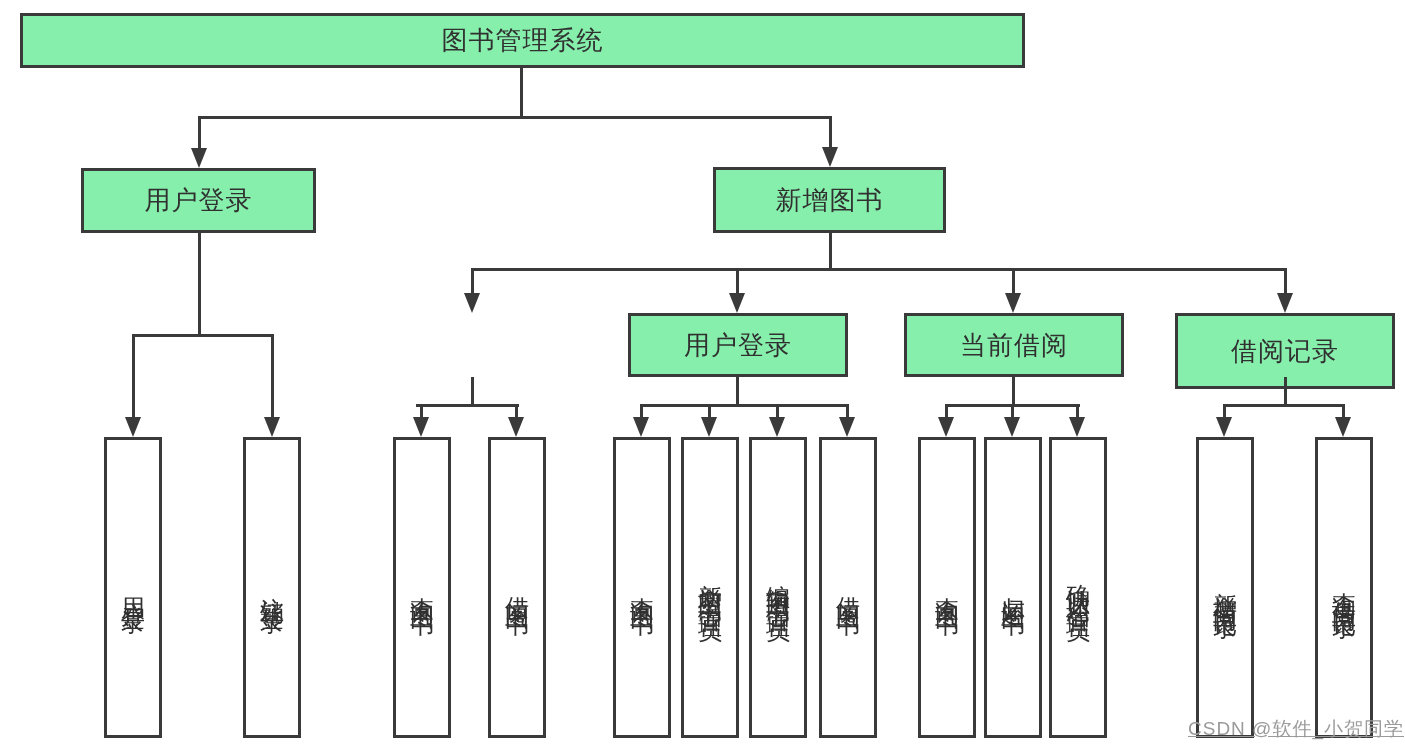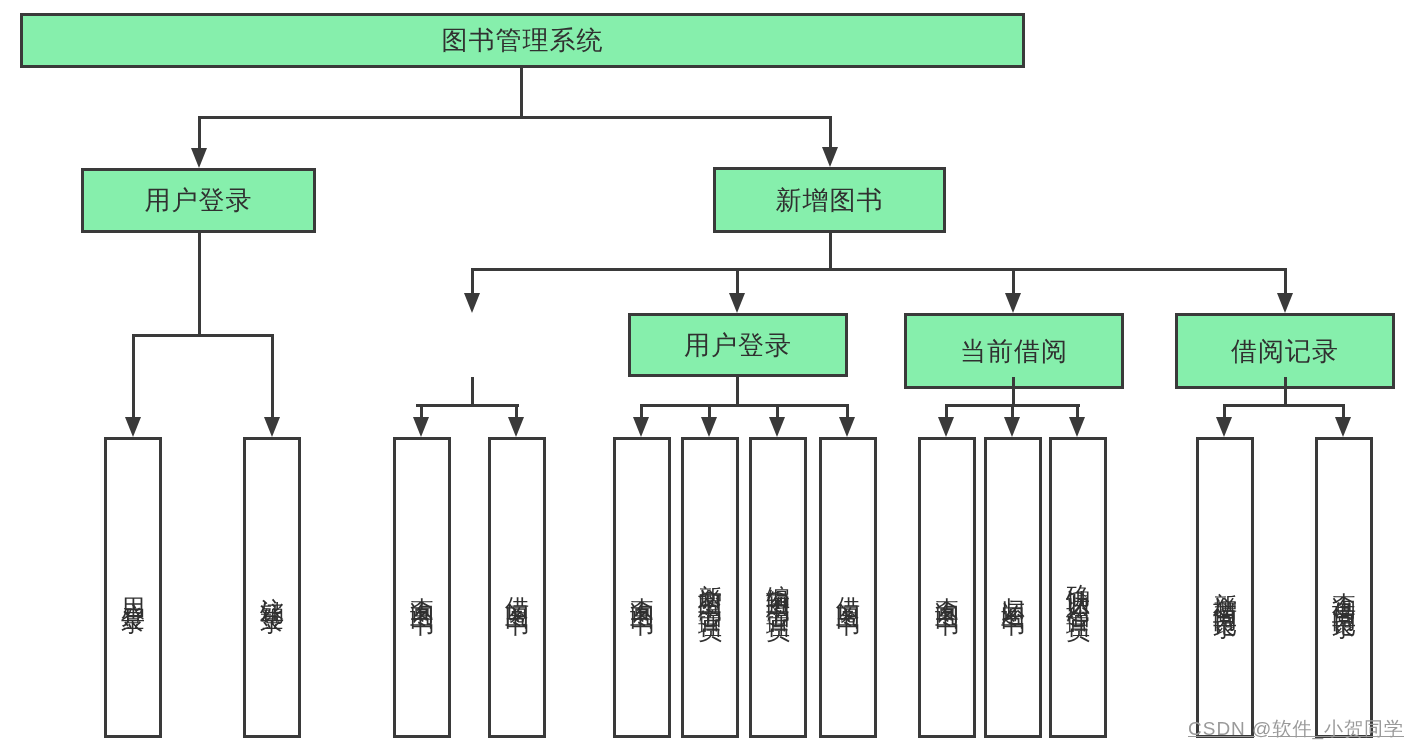--- a/index.html
+++ b/index.html
@@ -78,21 +78,21 @@
   <div class="box" style="left:81px;top:168px;width:235px;height:65px;">
     <span class="lbl">用户登录</span>
   </div>
   <div class="box" style="left:713px;top:167px;width:233px;height:66px;">
     <span class="lbl">新增图书</span>
   </div>
 
   <div class="box" style="left:628px;top:313px;width:220px;height:64px;">
     <span class="lbl">用户登录</span>
   </div>
-  <div class="box" style="left:904px;top:313px;width:220px;height:76px;">
+  <div class="box" style="left:904px;top:313px;width:220px;height:64px;">
     <span class="lbl">当前借阅</span>
   </div>
   <div class="box" style="left:1175px;top:313px;width:220px;height:76px;">
     <span class="lbl">借阅记录</span>
   </div>
 
   <div class="leaf" style="left:104px;">
     <span class="vlbl">用户登录</span>
   </div>
   <div class="leaf" style="left:243px;">

